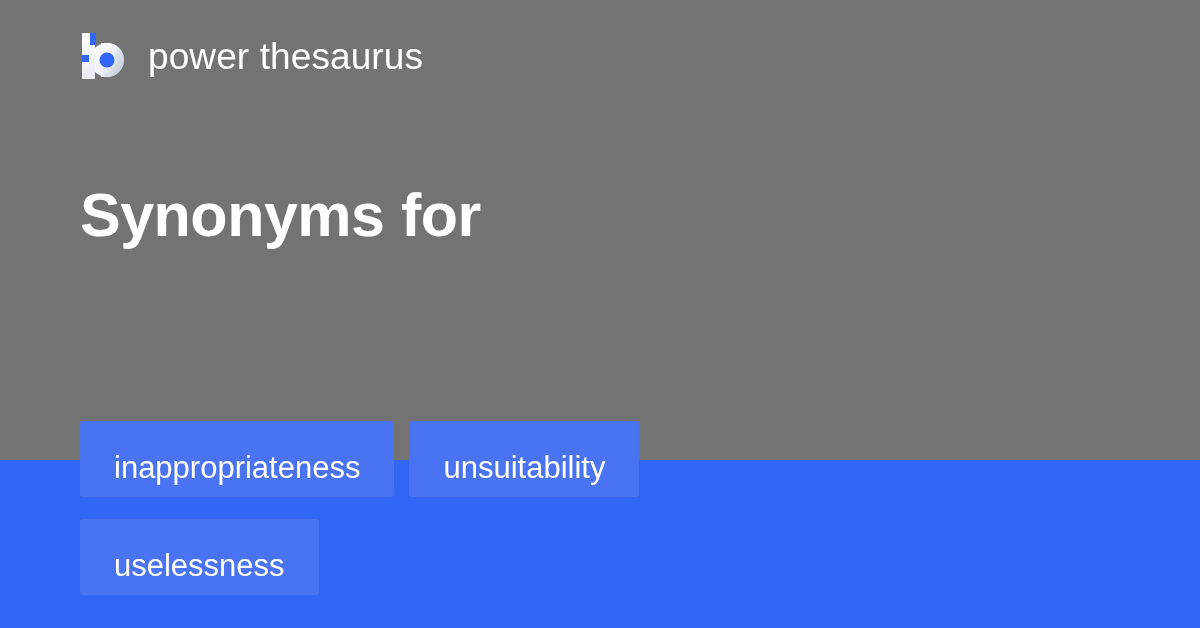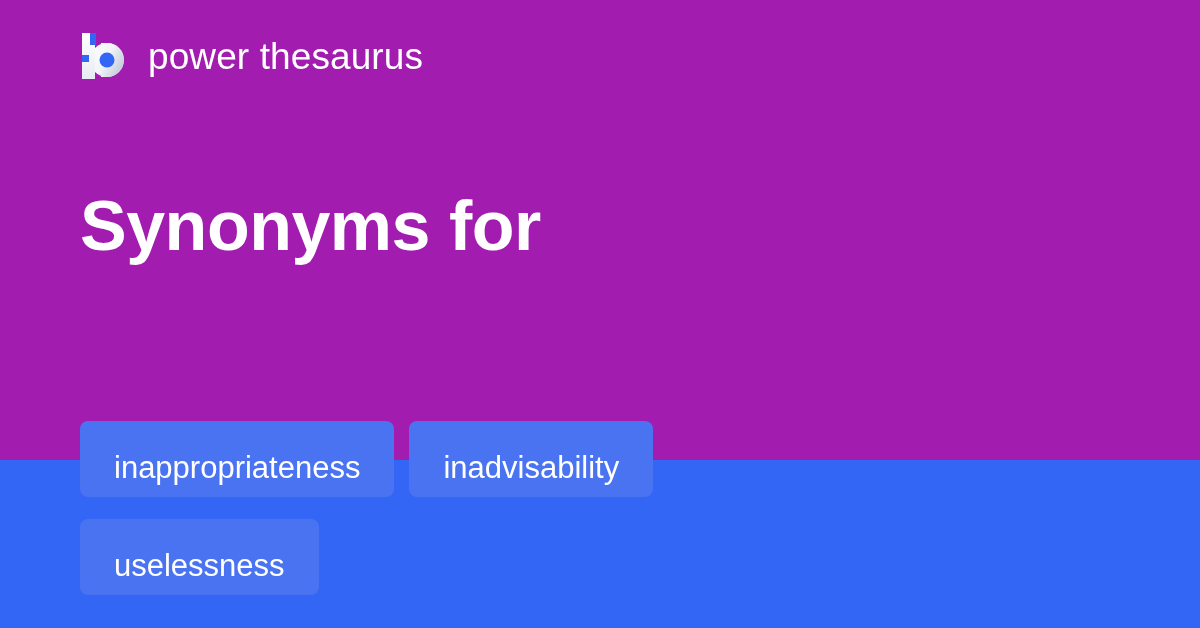--- a/index.html
+++ b/index.html
@@ -10,21 +10,21 @@
     width: 1200px;
     height: 628px;
     overflow: hidden;
     font-family: "Liberation Sans", sans-serif;
     background: #3366f5;
   }
   .page {
     position: relative;
     width: 1200px;
     height: 460px;
-    background: #a21caf;
+    background: #737373;
     box-sizing: border-box;
   }
 
   
   .brand {
     position: absolute;
     left: 80px;
     top: 28px;
     display: flex;
     align-items: center;
@@ -46,21 +46,21 @@
     white-space: nowrap;
   }
 
   
   .headline {
     position: absolute;
     left: 80px;
     top: 140px;
     width: 1000px;
     color: #ffffff;
-    font-size: 70px;
+    font-size: 61px;
     font-weight: 700;
     line-height: 1.12;
     letter-spacing: -0.5px;
   }
   .headline .hl-line {
     display: block;
     white-space: nowrap;
   }
 
   
@@ -77,21 +77,21 @@
     margin-bottom: 22px;
   }
   .tag-row:last-child { margin-bottom: 0; gap: 24px; }
   .tag {
     background: #4a73f2;
     color: #ffffff;
     font-size: 31px;
     line-height: 1;
     font-weight: 400;
     padding: 22px 34px 6px 34px;
-    border-radius: 8px;
+    border-radius: 3px;
     white-space: nowrap;
     box-sizing: border-box;
     height: 76px;
     display: flex;
     align-items: center;
     text-align: right;
   }
 </style>
 </head>
 <body>
@@ -124,20 +124,20 @@
     <span class="brand-name">power thesaurus</span>
   </div>
 
   <h1 class="headline">
     <span class="hl-line">Synonyms for</span>
   </h1>
 
   <div class="tags">
     <div class="tag-row">
       <span class="tag">inappropriateness</span>
-      <span class="tag">inadvisability</span>
+      <span class="tag">unsuitability</span>
     </div>
     <div class="tag-row">
       <span class="tag">uselessness</span>
     </div>
   </div>
 
 </div>
 
 </body></html>

